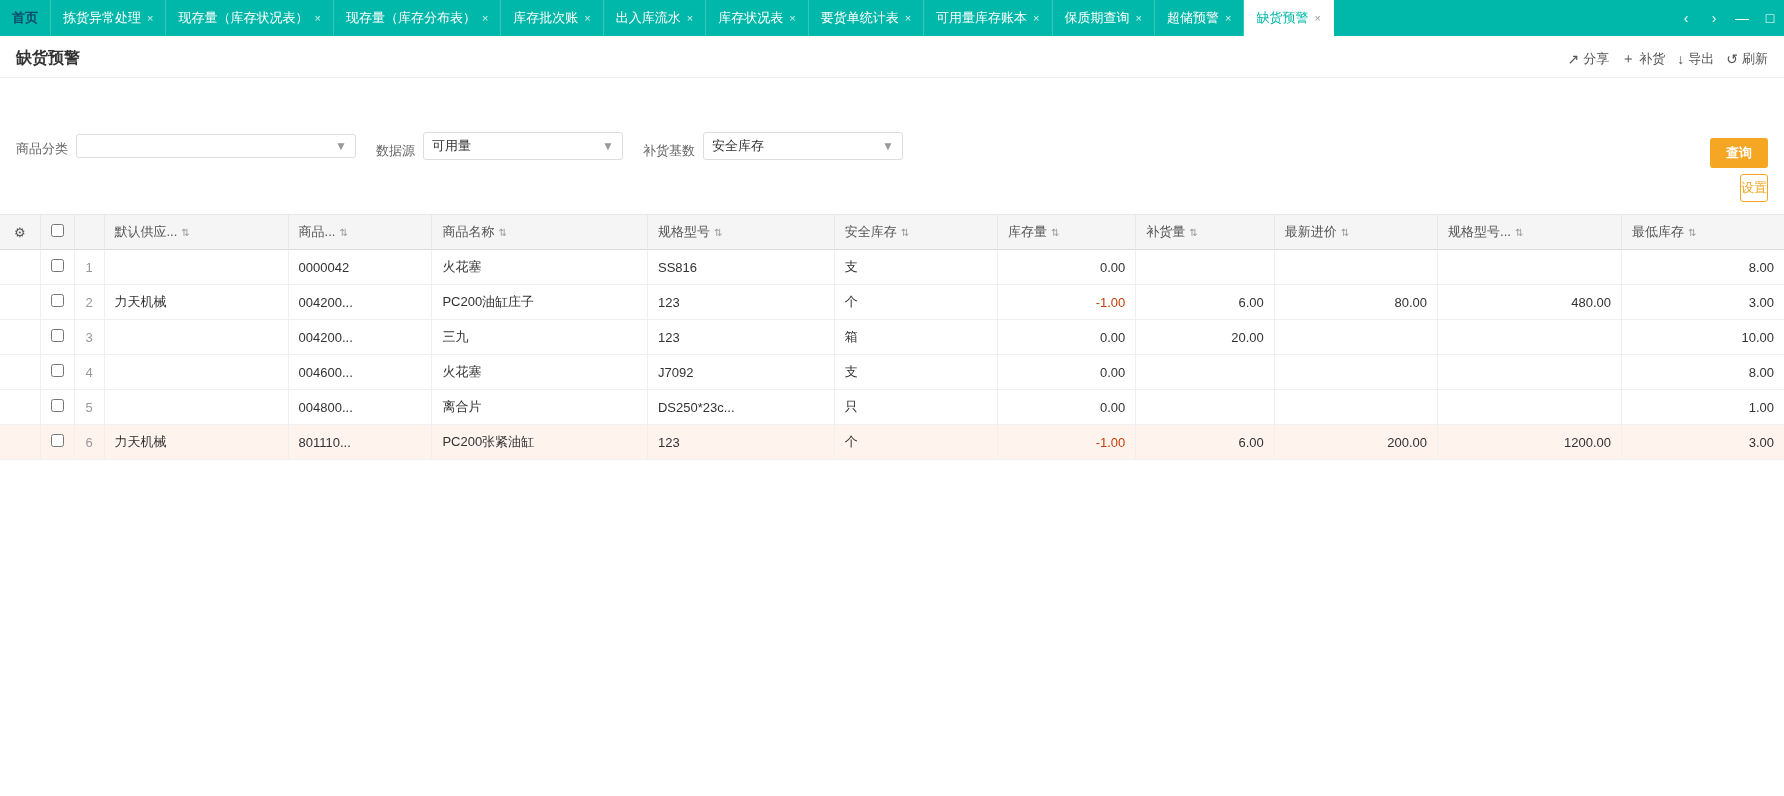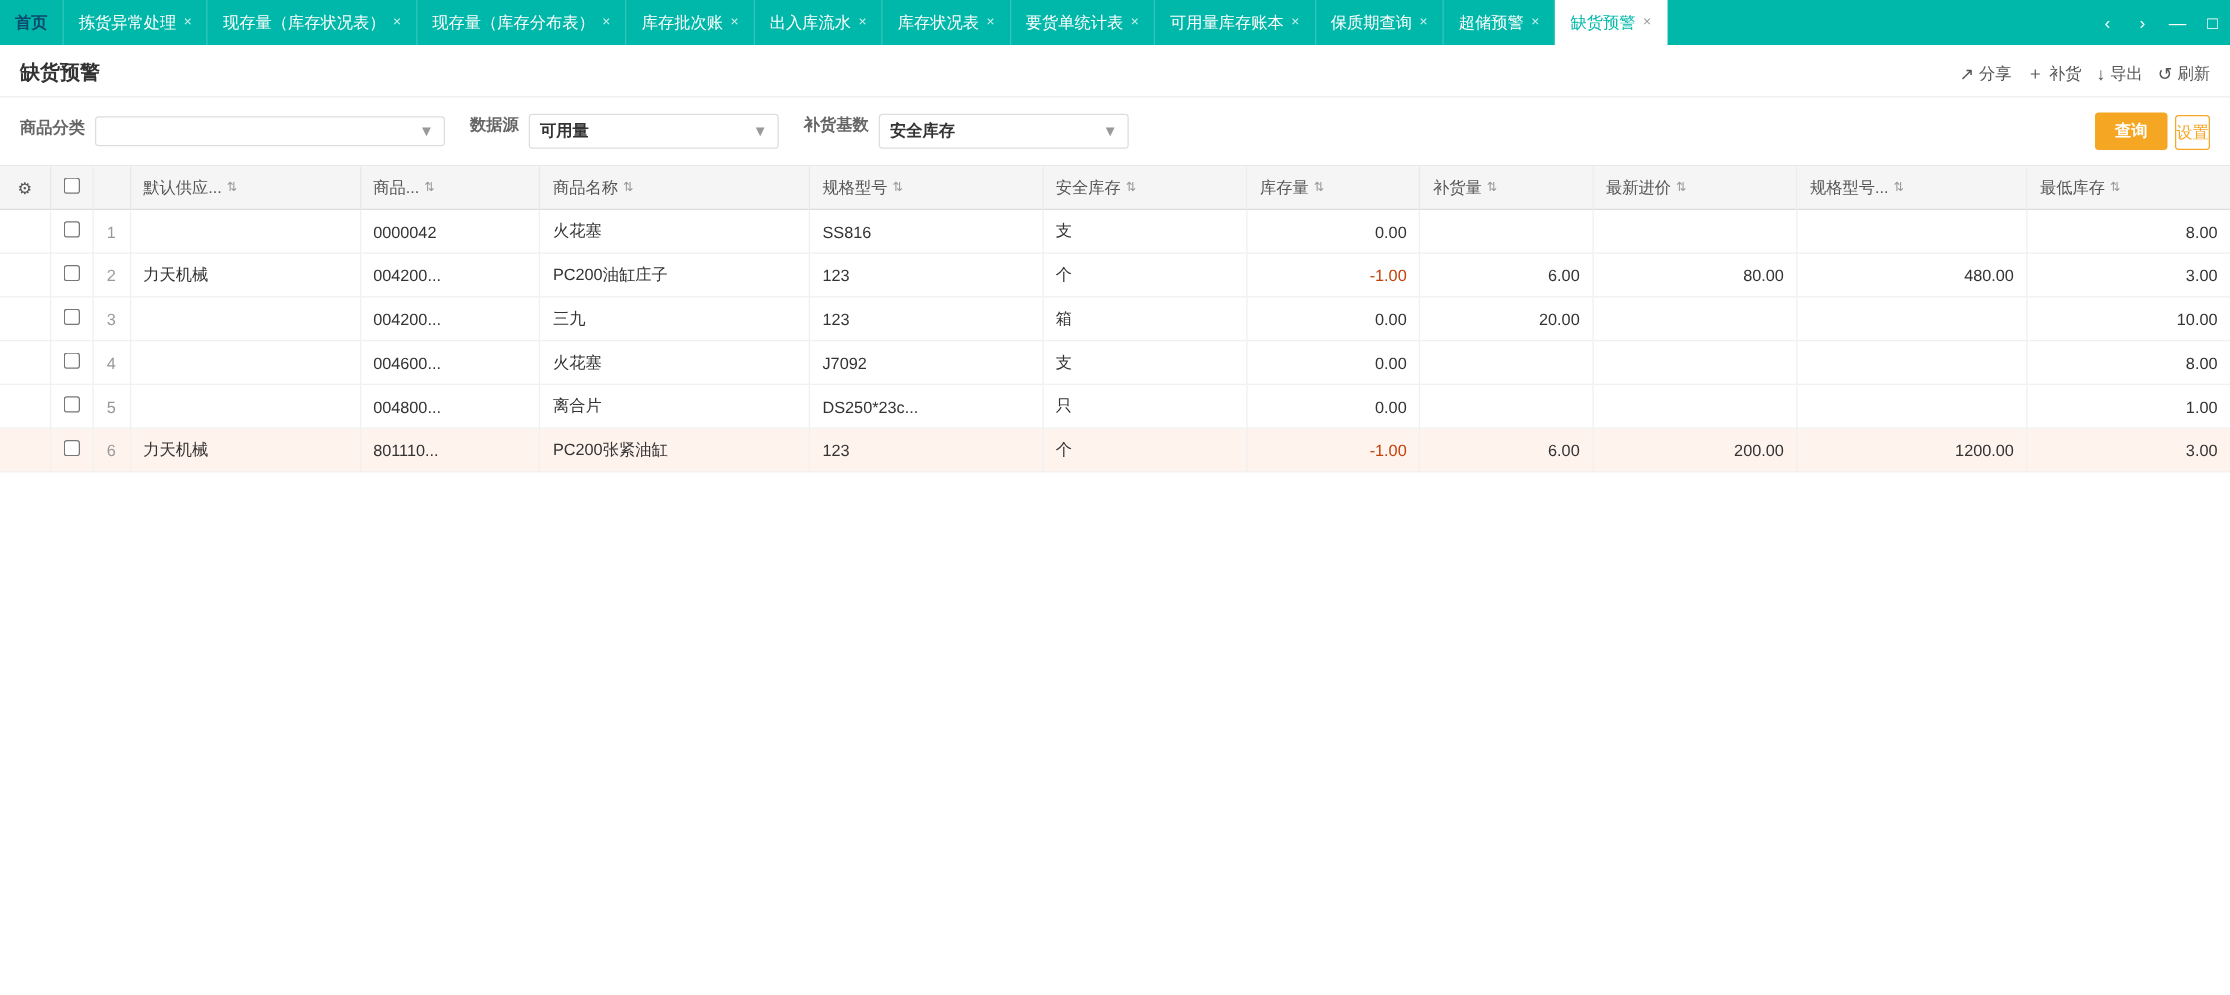--- a/index.html
+++ b/index.html
@@ -98,23 +98,22 @@
     
     .filter-area {
       display: flex;
       align-items: center;
       padding: 12px 16px;
       gap: 20px;
       flex-wrap: wrap;
     }
     .filter-group {
       display: flex;
-      align-items: flex-start;
+      align-items: flex-end;
       gap: 8px;
-      font-weight: bold;
     }
     .filter-label {
       color: #666;
       white-space: nowrap;
       font-size: 13px;
     }
     .filter-select {
       display: flex;
       align-items: center;
       border: 1px solid #ddd;
@@ -153,22 +152,24 @@
       border: 1px solid #f5a623;
       border-radius: 3px;
       padding: 4px 0;
       cursor: pointer;
       font-size: 13px;
     }
 
     .filter-right {
       margin-left: auto;
       display: flex;
+      flex-direction: column;
       gap: 6px;
       align-items: flex-end;
+      margin-top: 48px;
     }
 
     
     .table-container {
       overflow-x: auto;
       border-top: 1px solid #e8e8e8;
     }
     table {
       width: 100%;
       border-collapse: collapse;

